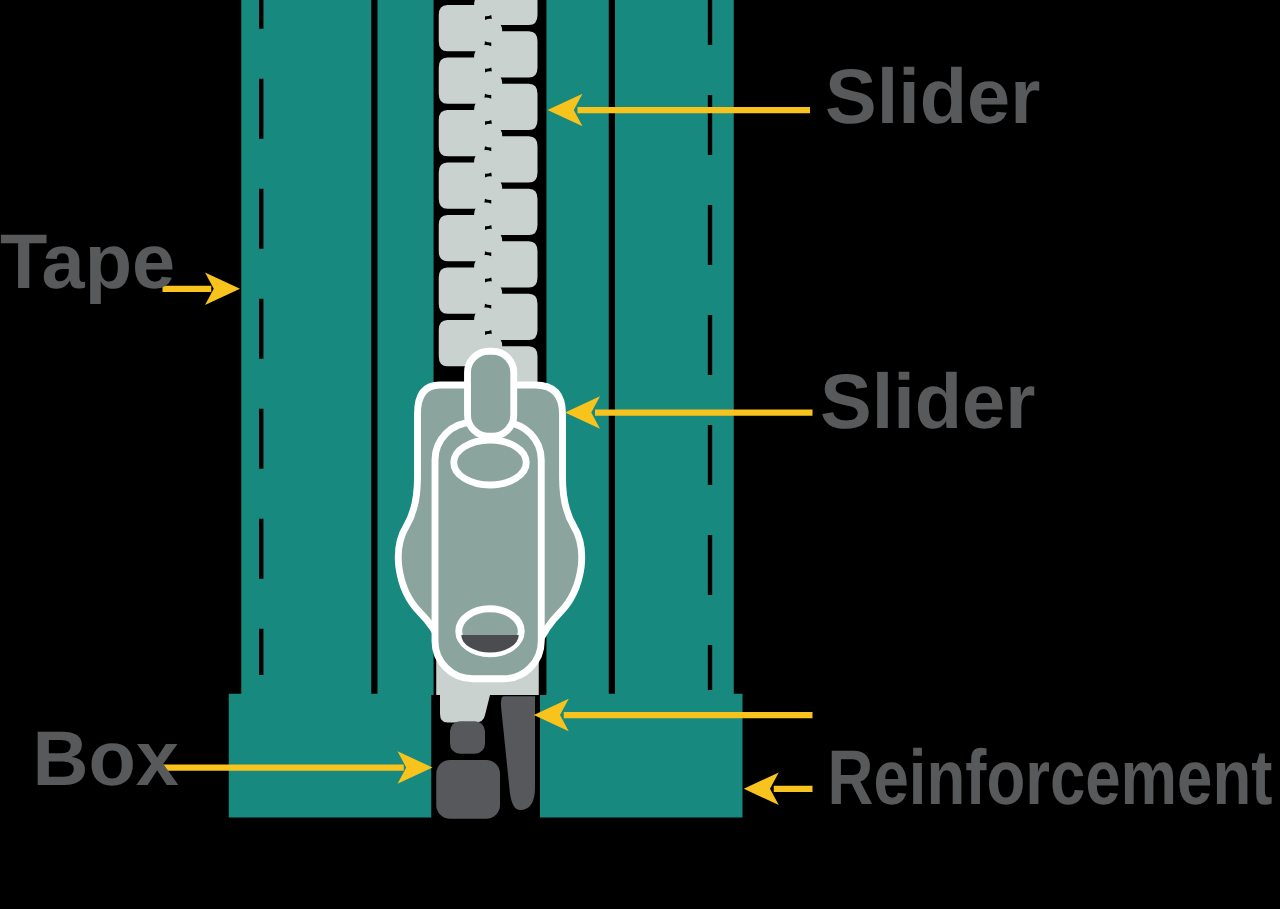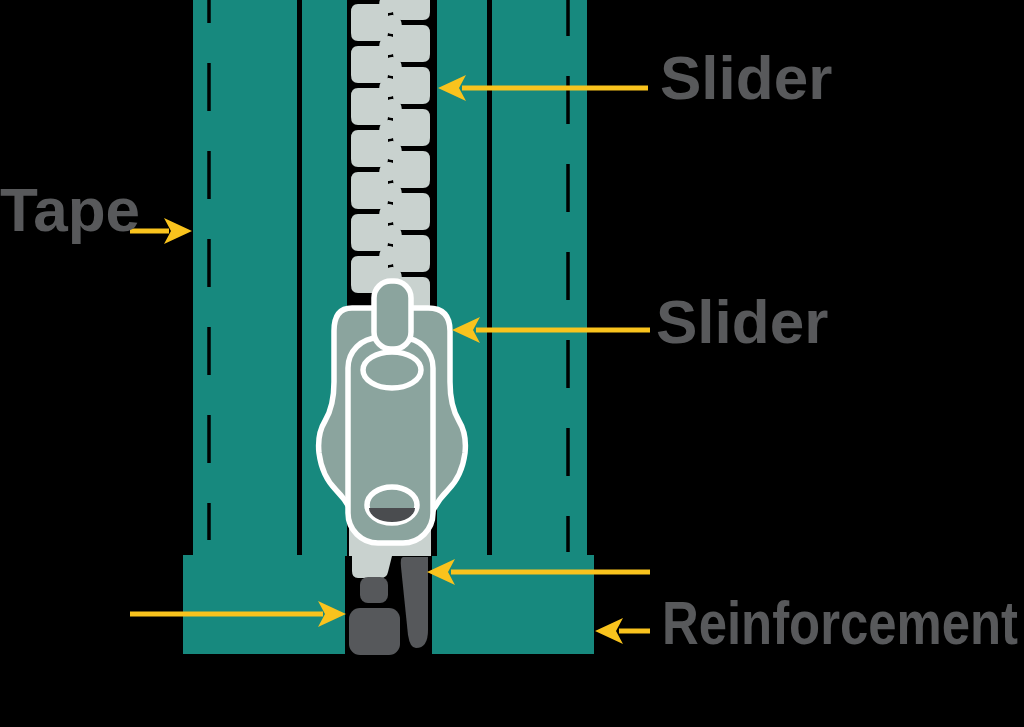--- a/index.html
+++ b/index.html
@@ -97,14 +97,15 @@
         <polygon points="427,572 455,559 448,572 455,585"></polygon>
         <polygon points="595,631 623,618 616,631 623,644"></polygon>
       </g>
     </g>
   </svg>
 
   <div class="label" style="left:0px;top:179px">Tape</div>
   <div class="label" style="left:660px;top:47px">Slider</div>
   <div class="label" style="left:656px;top:291px">Slider</div>
   <div class="label condensed" style="left:662px;top:592px">Reinforcement</div>
+  <div class="label" style="left:26px;top:577px">Box</div>
 
 </div>
 
 </body></html>

